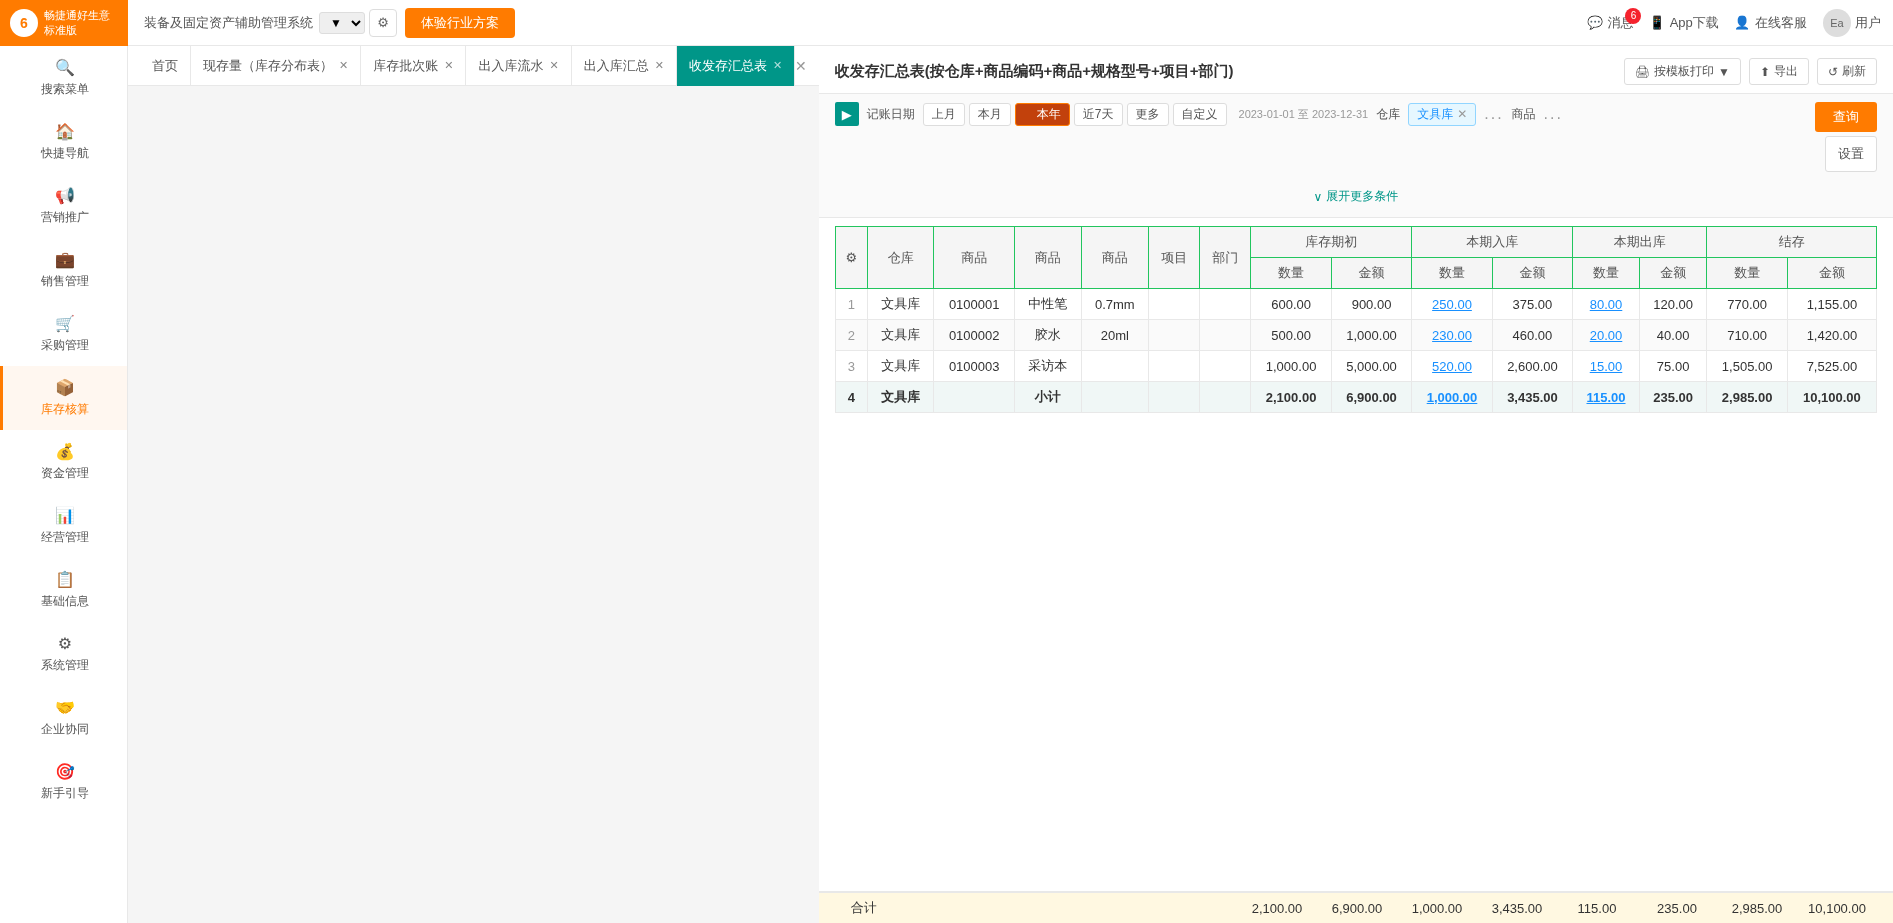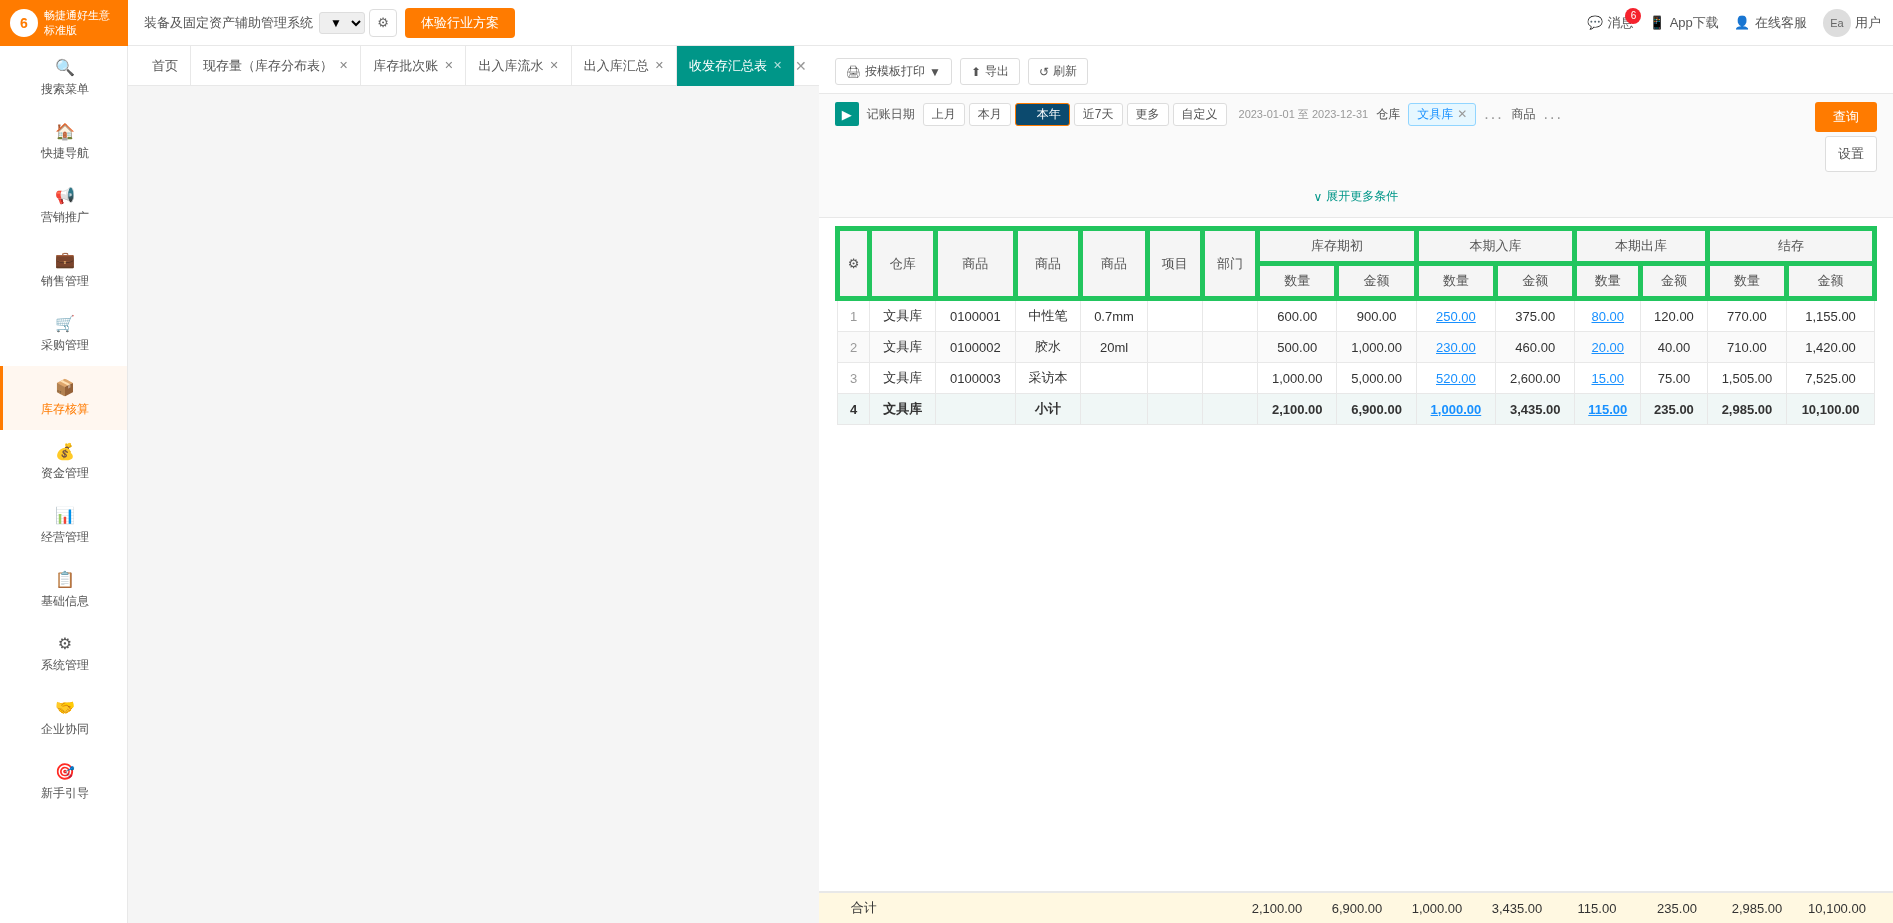--- a/index.html
+++ b/index.html
@@ -45,36 +45,36 @@
     .page-header { padding: 12px 16px 8px; border-bottom: 1px solid #e8e8e8; display: flex; align-items: center; justify-content: space-between; }
     .page-title { font-size: 15px; font-weight: bold; color: #333; }
     .page-actions { display: flex; align-items: center; gap: 8px; }
     .action-btn { display: flex; align-items: center; gap: 4px; padding: 4px 10px; border: 1px solid #ddd; border-radius: 3px; cursor: pointer; font-size: 12px; color: #555; background: #fff; }
 
     
     .filter-bar { padding: 8px 16px; background: #fafafa; border-bottom: 1px solid #e8e8e8; display: flex; align-items: center; gap: 12px; flex-wrap: wrap; }
     .filter-label { color: #555; font-size: 12px; white-space: nowrap; }
     .date-shortcuts { display: flex; align-items: center; gap: 4px; }
     .date-btn { padding: 2px 8px; border: 1px solid #ddd; border-radius: 3px; cursor: pointer; font-size: 12px; color: #555; background: #fff; }
-    .date-btn.active { background: #0c4a6e; color: #fff; border-color: #ff7b00; padding-left: 21px; }
+    .date-btn.active { background: #c2410c; color: #fff; border-color: #ff7b00; padding-left: 21px; }
     .date-range-text { font-size: 11px; color: #999; margin-left: 4px; }
     .warehouse-tag { display: flex; align-items: center; gap: 4px; padding: 2px 8px; background: #e6f7ff; border: 1px solid #91d5ff; border-radius: 3px; font-size: 12px; color: #1890ff; }
     .warehouse-tag .remove { cursor: pointer; color: #999; }
     .filter-dots { color: #999; cursor: pointer; font-size: 16px; letter-spacing: 2px; }
     .expand-btn { display: flex; align-items: center; gap: 4px; color: #009688; font-size: 12px; cursor: pointer; margin: 4px auto; }
 
     
     .query-btn { background: #ff7b00; color: #fff; border: none; border-radius: 3px; padding: 6px 18px; font-size: 13px; cursor: pointer; }
     .setting-btn { background: #fff; color: #555; border: 1px solid #ddd; border-radius: 3px; padding: 8px 12px; font-size: 13px; cursor: pointer; }
 
     
     .table-container { flex: 1; overflow: auto; padding: 8px 16px; }
     table { width: 100%; border-collapse: collapse; font-size: 13px; }
     thead tr { background: #f5f5f5; }
-    thead th { border: 5px solid #22c55e; padding: 6px 8px; text-align: center; font-weight: normal; color: #555; white-space: nowrap; }
+    thead th { border: 1px solid #22c55e; padding: 6px 8px; text-align: center; font-weight: normal; color: #555; white-space: nowrap; }
     tbody tr { background: #fff; }
     tbody tr:nth-child(even) { background: #fafafa; }
     tbody td { border: 1px solid #e8e8e8; padding: 6px 8px; text-align: center; color: #333; white-space: nowrap; }
     tbody td.underline { text-decoration: underline; cursor: pointer; color: #1890ff; }
     .subtotal-row { font-weight: bold; background: #f0f7f6 !important; }
     .subtotal-row td { color: #333; }
 
     
     .table-footer { background: #fff8e1; border-top: 2px solid #e8e8e8; padding: 6px 16px; display: flex; align-items: center; gap: 0; flex-shrink: 0; }
     .footer-label { font-size: 13px; color: #333; font-weight: normal; padding: 0 16px; }
@@ -201,20 +201,21 @@
       <div class="tab active">
         <span>收发存汇总表</span>
         <span class="close-x">✕</span>
       </div>
       <div class="tab-close-all">✕</div>
     </div>
 
     <div class="page-content">
 
       <div class="page-header">
+        <div class="page-title">收发存汇总表(按仓库+商品编码+商品+规格型号+项目+部门)</div>
         <div class="page-actions">
           <button class="action-btn">
             <span>🖨</span>
             <span>按模板打印</span>
             <span>▼</span>
           </button>
           <button class="action-btn">
             <span>⬆</span>
             <span>导出</span>
           </button>

